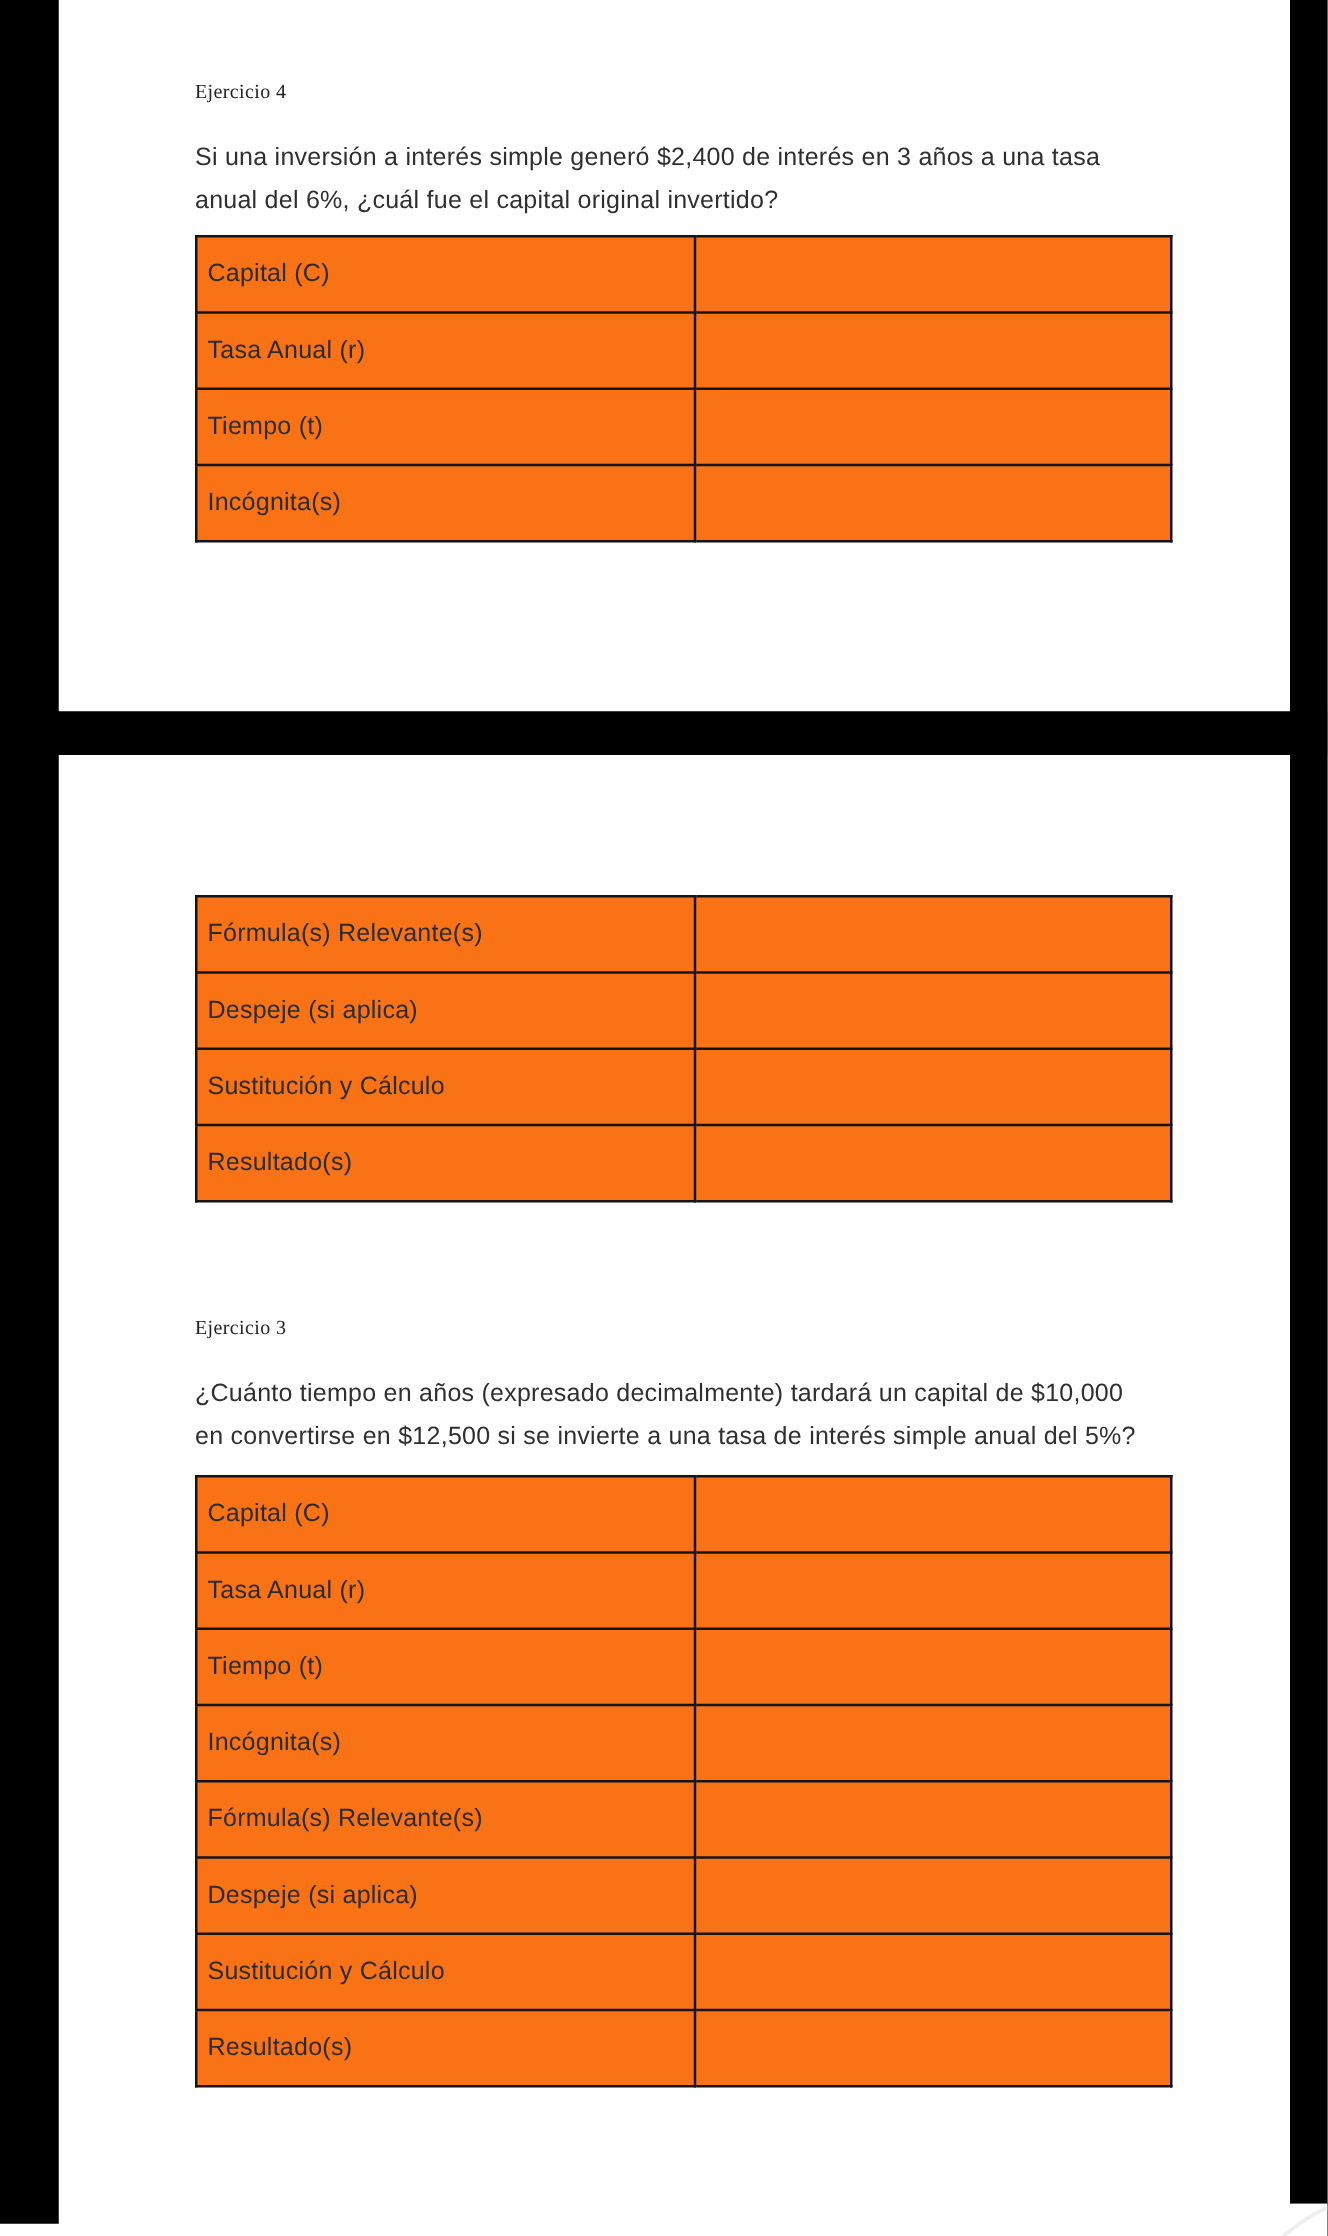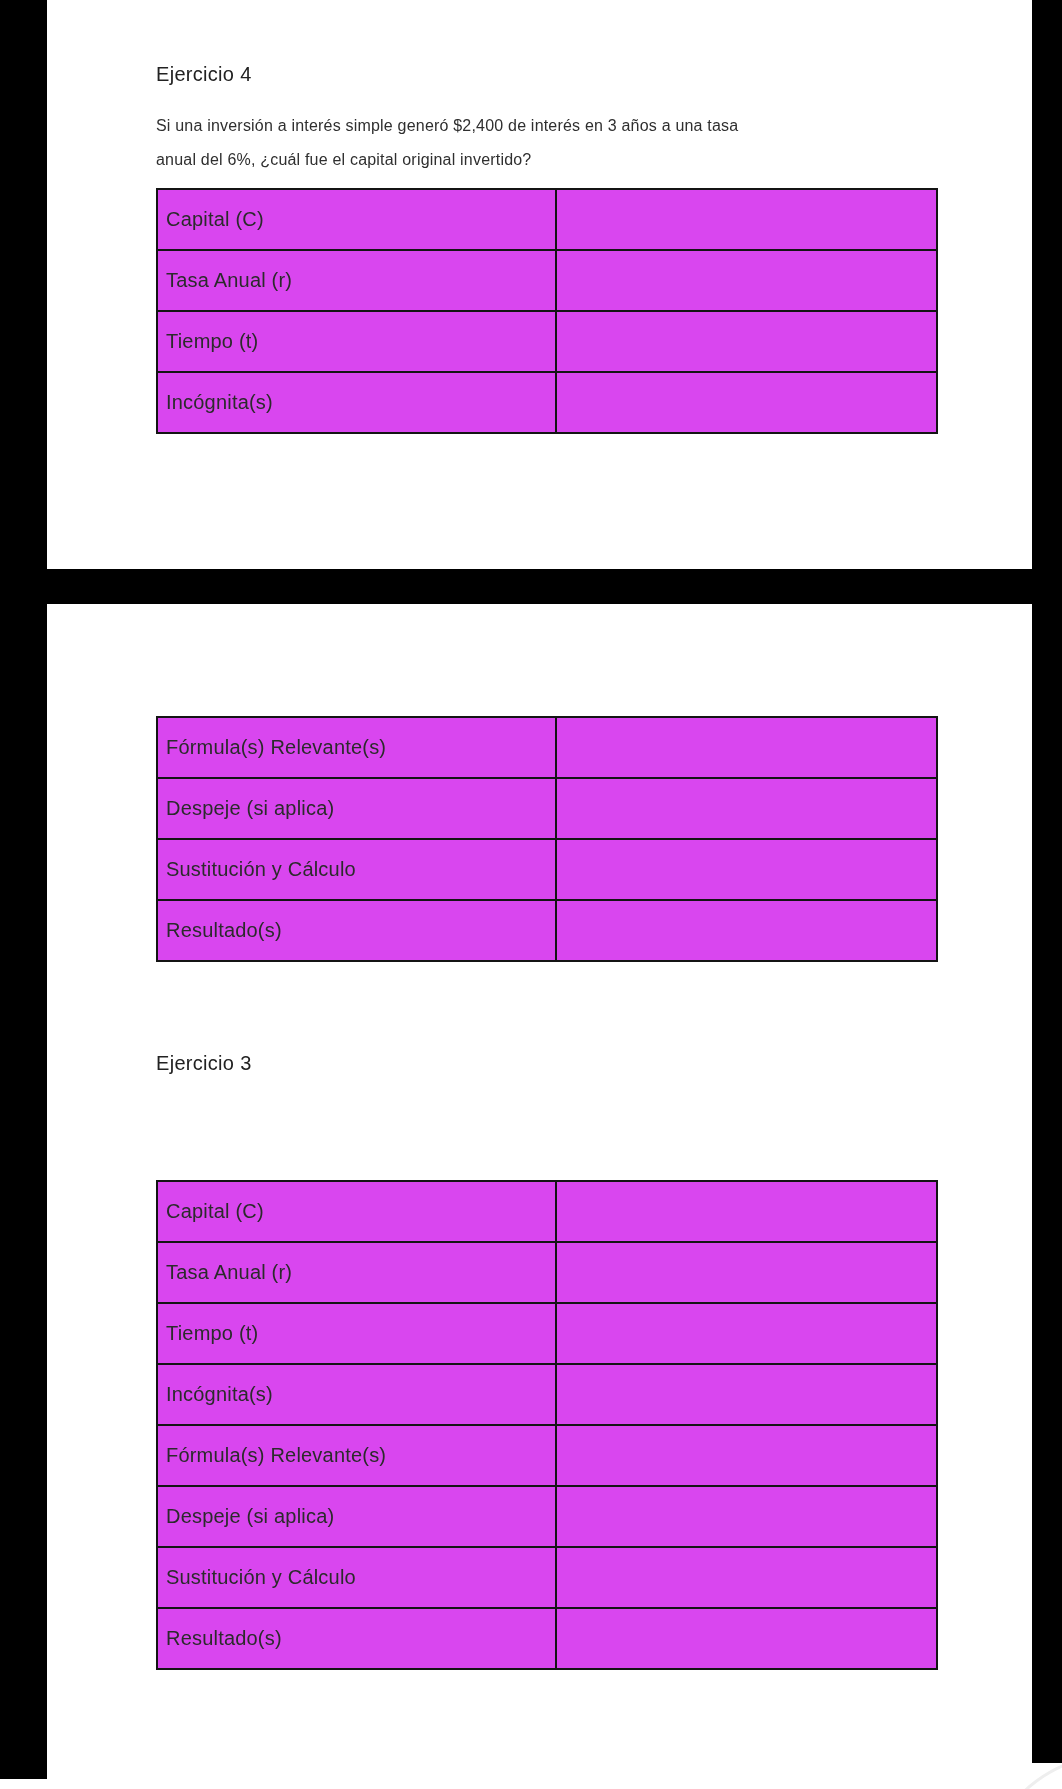--- a/index.html
+++ b/index.html
@@ -7,31 +7,31 @@
     position:relative;width:1062px;height:1789px;background:#ffffff;
     overflow:hidden;font-family:"Liberation Sans","DejaVu Sans",sans-serif;
   }
   .black-col-left{position:absolute;left:0;top:0;width:47px;height:1779px;background:#000;}
   .black-col-right{position:absolute;left:1032px;top:0;width:30px;height:1763px;background:#000;}
   .page-separator{position:absolute;left:0;top:569px;width:1062px;height:35px;background:#000;}
   .page{position:absolute;left:47px;width:985px;background:#fff;}
   .page1{top:0;height:569px;}
   .page2{top:604px;height:1427px;}
   .heading{
-    position:absolute;left:109px;font-size:20px;line-height:24px;font-weight:500;
-    color:#222;letter-spacing:.3px;
+    position:absolute;left:109px;font-size:16px;line-height:24px;font-weight:500;
+    color:#222;letter-spacing:.3px;font-family:Liberation Serif, serif;
   }
   .problem{
-    position:absolute;left:109px;width:860px;font-size:16px;line-height:34px;
+    position:absolute;left:109px;width:860px;font-size:20px;line-height:34px;
     color:#2f2f2f;letter-spacing:.2px;white-space:pre-line;
   }
   table.wtable{
     position:absolute;left:109px;border-collapse:collapse;table-layout:fixed;width:762px;
   }
-  .wtable td{border:2px solid #141414;background:#d946ef;vertical-align:middle;}
+  .wtable td{border:2px solid #141414;background:#f97316;vertical-align:middle;}
   .wtable tr{height:61px;}
   td.lc{width:385px;padding:0 4px 0 8px;font-size:20px;color:#2b2b2b;letter-spacing:.2px;}
   td.vc{width:377px;}
   .t1{top:188px;}
   .t2{top:112px;}
   .h5{top:447px;}
   .p5{top:494px;}
   .t3{top:576px;}
   .p4h{top:62px;}
   .p4p{top:109px;}
@@ -91,20 +91,22 @@
         <td class="vc"></td>
       </tr>
       <tr>
         <td class="lc">Resultado(s)</td>
         <td class="vc"></td>
       </tr>
     </tbody>
       </table>
 
     <div class="heading h5">Ejercicio 3</div>
+    <div class="problem p5">¿Cuánto tiempo en años (expresado decimalmente) tardará un capital de $10,000
+en convertirse en $12,500 si se invierte a una tasa de interés simple anual del 5%?</div>
 
     <table class="wtable t3">
       <tbody>
           <tr>
         <td class="lc">Capital (C)</td>
         <td class="vc"></td>
       </tr>
       <tr>
         <td class="lc">Tasa Anual (r)</td>
         <td class="vc"></td>

